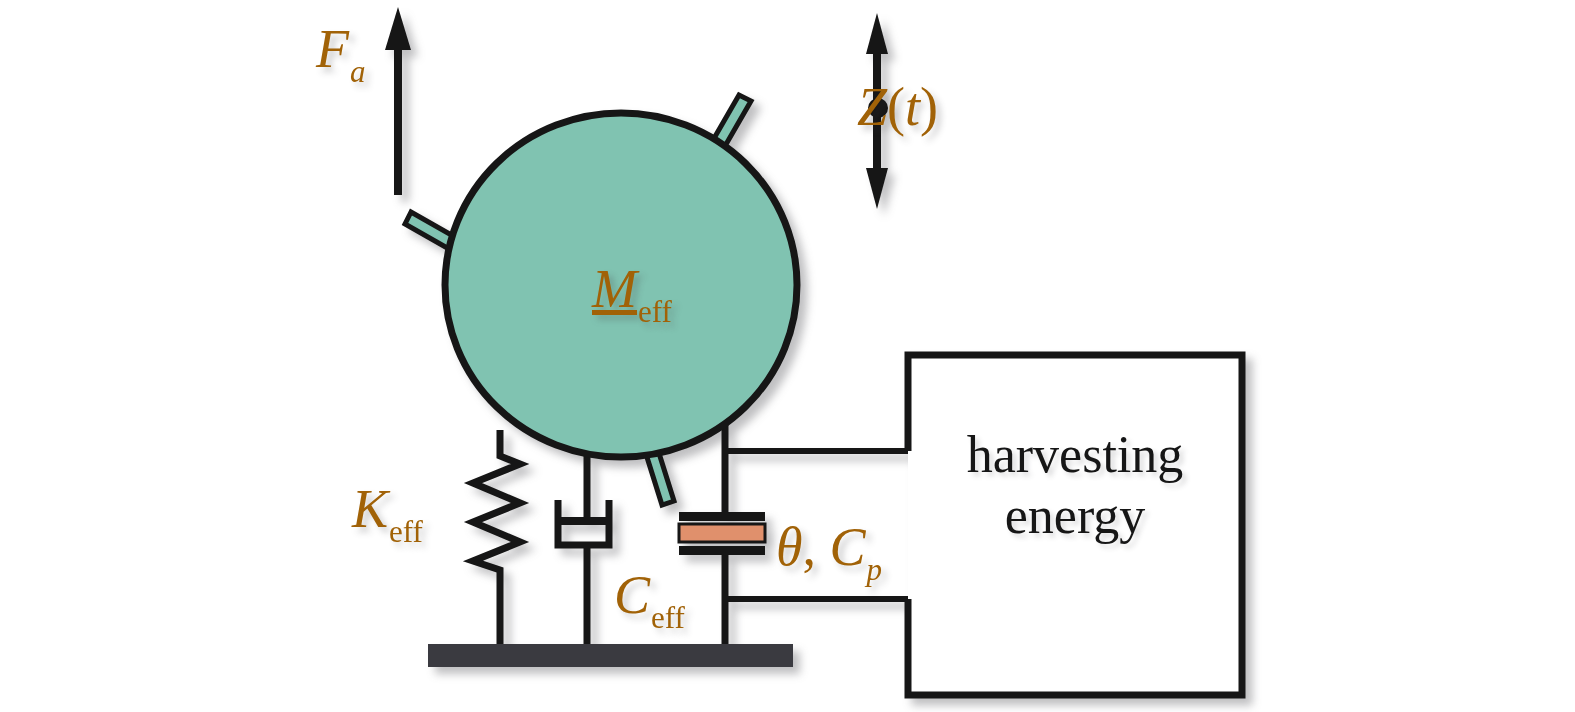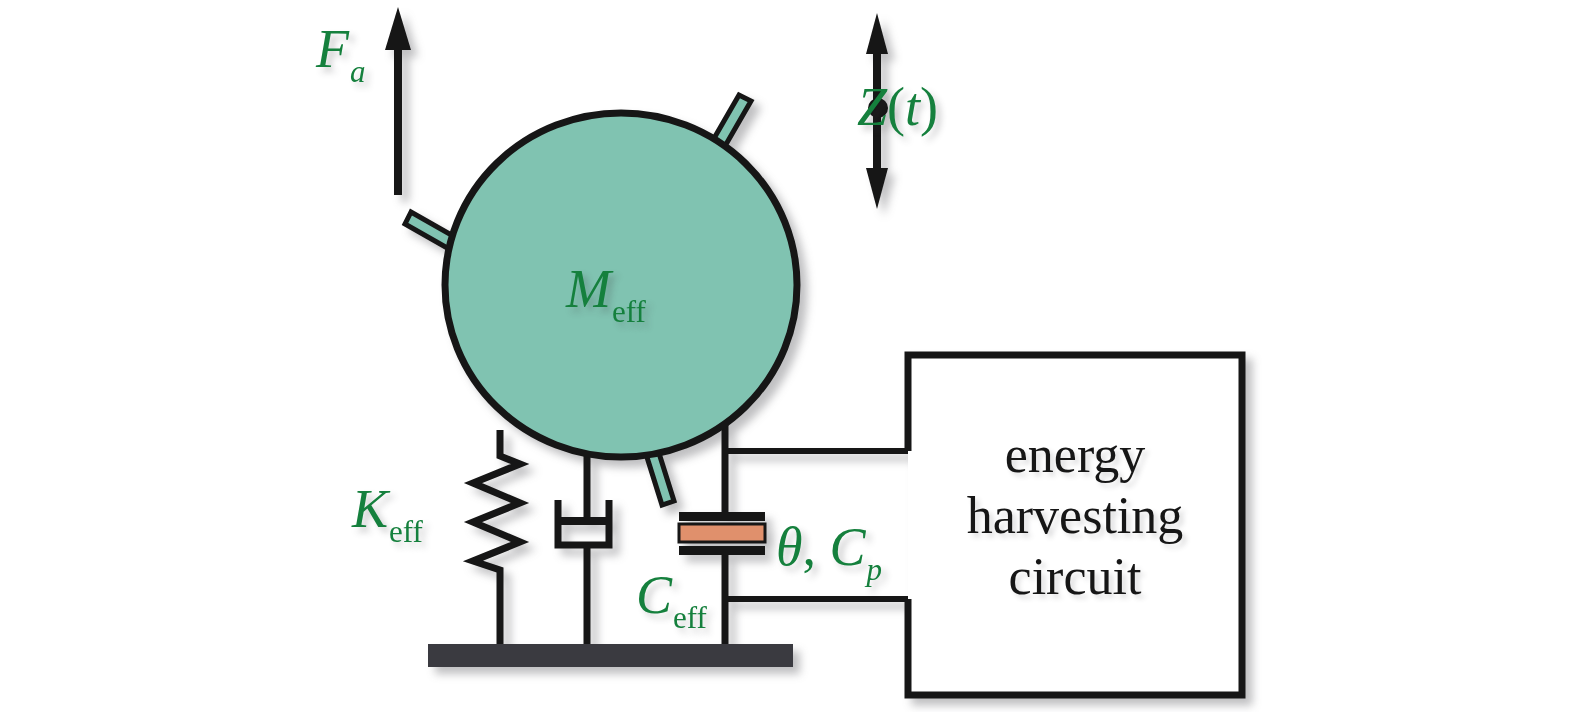--- a/index.html
+++ b/index.html
@@ -13,21 +13,21 @@
   #art{
     position:absolute;left:0;top:0;
     filter: drop-shadow(7px 7px 4px rgba(60,60,65,0.32));
   }
   .lbl{
     position:absolute;
     font-family:"Liberation Serif", serif;
     font-style:italic;
     font-size:54px;
     line-height:1;
-    color:#15803d;
+    color:#a16207;
     white-space:nowrap;
     text-shadow:5px 5px 6px rgba(60,60,65,0.25);
   }
   .sub{
     font-size:31px;
     display:inline-block;
     transform:translateY(15px);
     margin-left:1px;
   }
   .rom{font-style:normal;}
@@ -93,35 +93,34 @@
   </svg>
 
   <div class="lbl" style="left:316px;top:22px;">
     <span>F</span><span class="sub">a</span>
   </div>
 
   <div class="lbl" style="left:857px;top:80px;">
     <span>Z</span><span class="rom">(</span><span>t</span><span class="rom">)</span>
   </div>
 
-  <div class="lbl" style="left:566px;top:262px;">
+  <div class="lbl" style="left:592px;top:262px;text-decoration:underline;">
     <span>M</span><span class="sub rom">eff</span>
   </div>
 
   <div class="lbl" style="left:352px;top:482px;">
     <span>K</span><span class="sub rom">eff</span>
   </div>
 
-  <div class="lbl" style="left:614px;top:568px;margin-left:22px;">
+  <div class="lbl" style="left:614px;top:568px;">
     <span>C</span><span class="sub rom">eff</span>
   </div>
 
   <div class="lbl" style="left:776px;top:520px;">
     <span>θ</span><span class="rom">, </span><span>C</span><span class="sub">p</span>
   </div>
 
   <div class="boxtext">
+    <div>harvesting</div>
     <div>energy</div>
-    <div>harvesting</div>
-    <div>circuit</div>
   </div>
 
 </div>
 
 </body></html>

